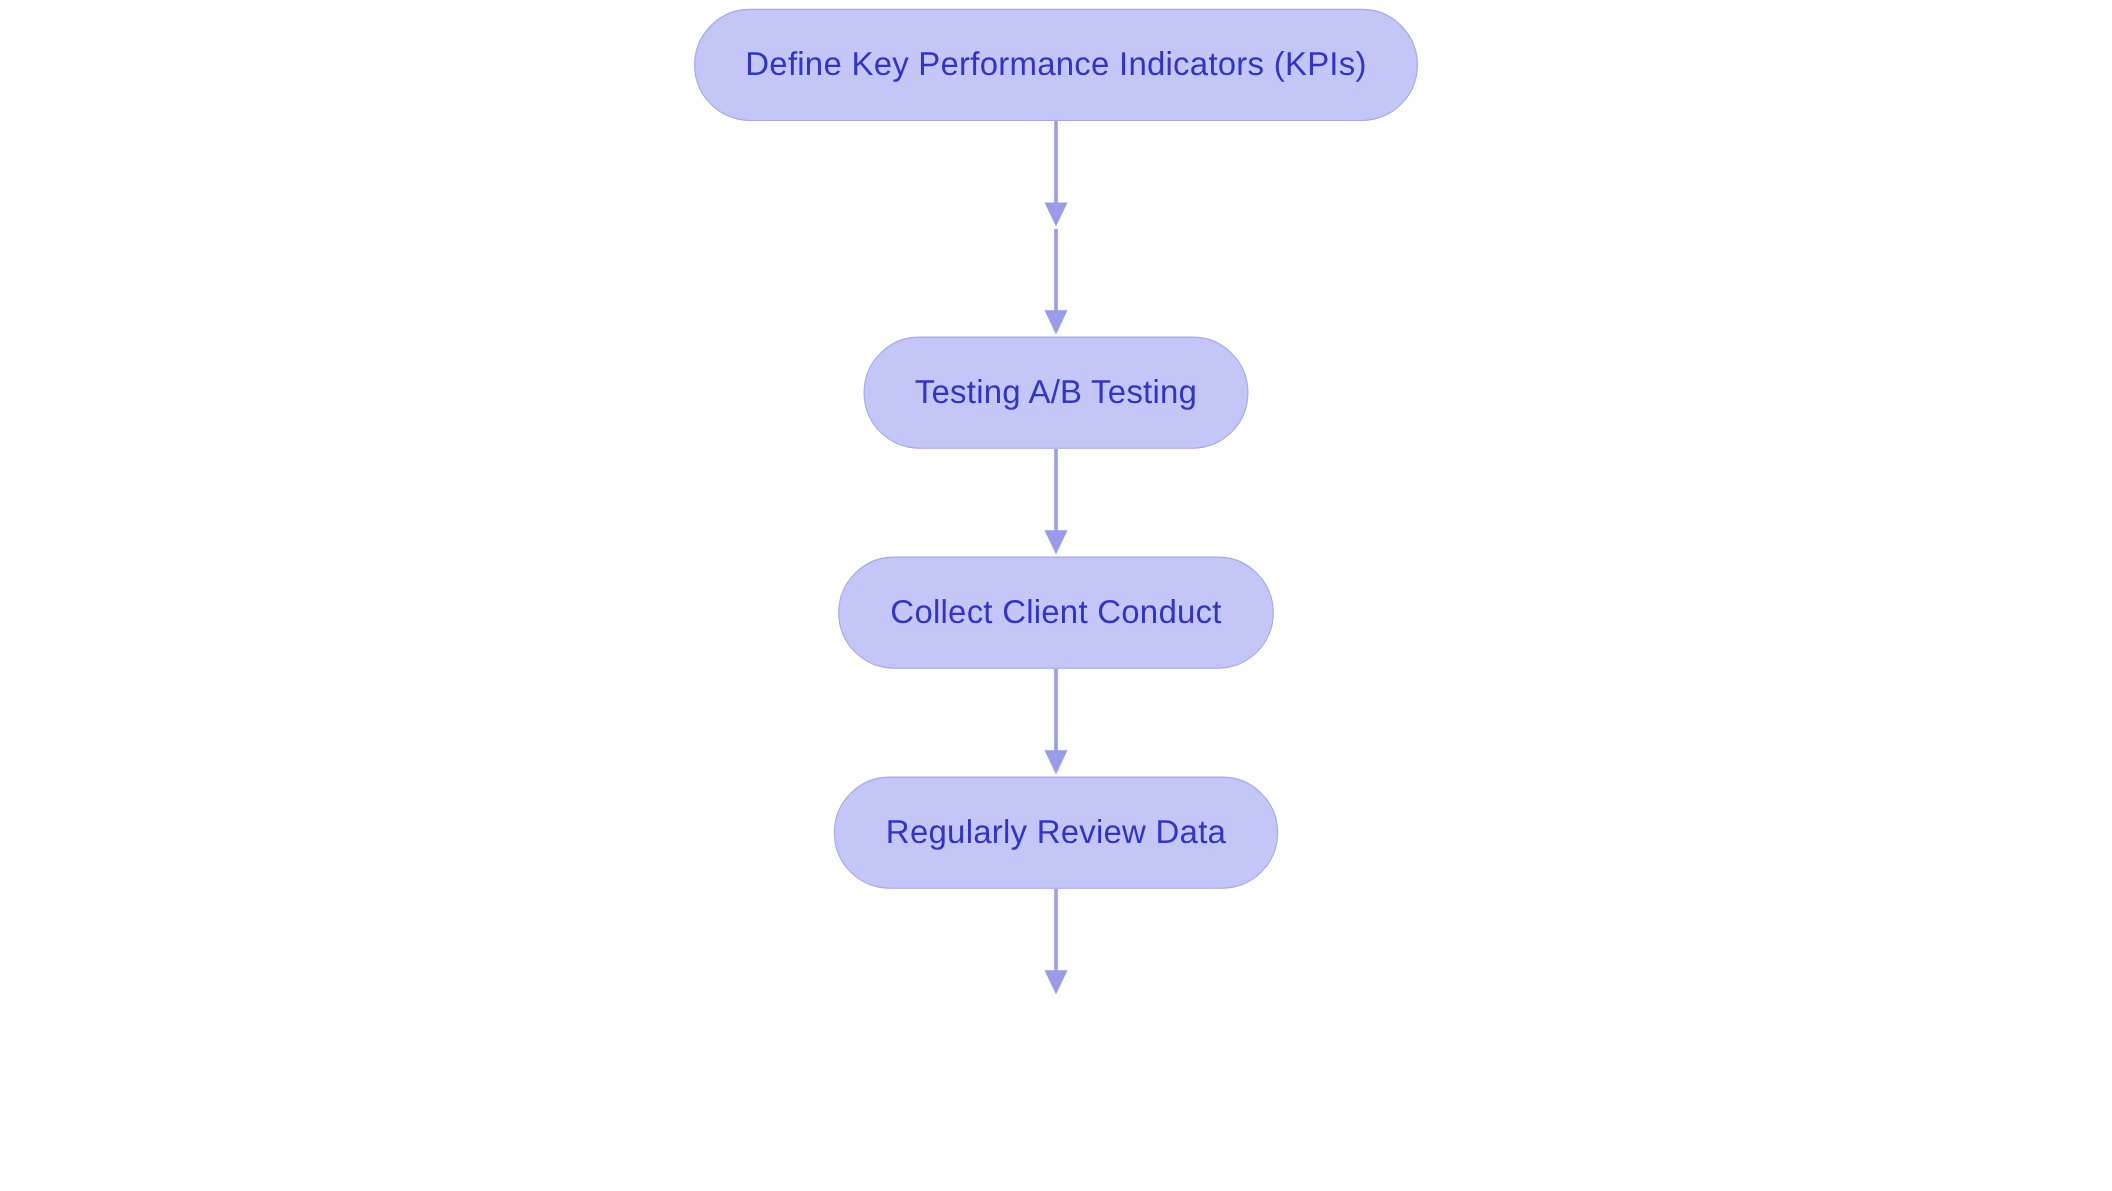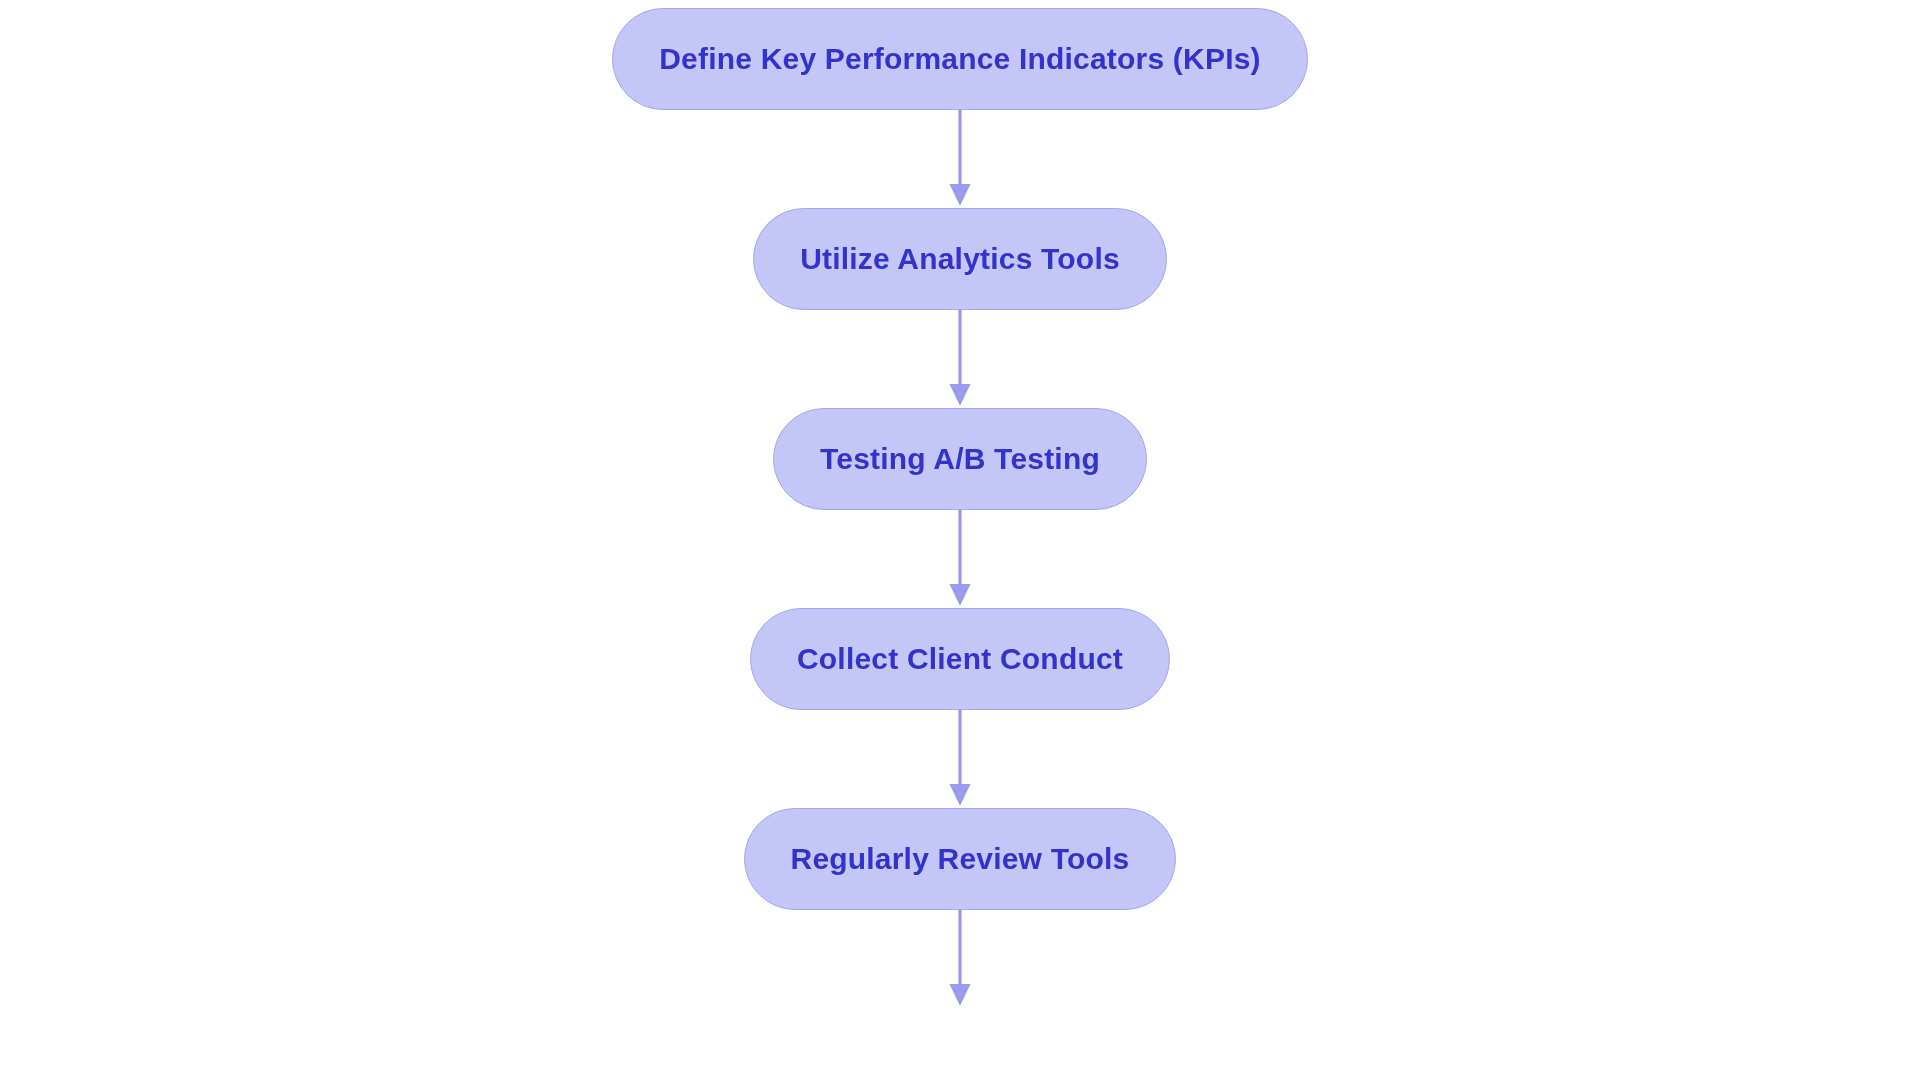--- a/index.html
+++ b/index.html
@@ -48,21 +48,21 @@
     position: relative;
     z-index: 2;
   }
 
   .flow-node-label {
     color: #3232cc;
     font-size: 30px;
     line-height: 1;
     letter-spacing: 0.2px;
     white-space: nowrap;
-    font-weight: 700;
+    font-weight: 400;
   }
 
   .flow-connector {
     width: 30px;
     height: 98px;
     position: relative;
     z-index: 1;
     display: block;
   }
 
@@ -83,23 +83,20 @@
       <span class="flow-node-label">Define Key Performance Indicators (KPIs)</span>
     </div>
 
     <div class="flow-connector">
       <svg viewBox="0 0 30 98" xmlns="http://www.w3.org/2000/svg" aria-hidden="true">
         <line x1="15" y1="0" x2="15" y2="78" stroke="#9a9cea" stroke-width="3.2"></line>
         <polygon points="15,96 4.5,74 25.5,74" fill="#9a9cea"></polygon>
       </svg>
     </div>
 
-    <div class="flow-node">
-      <span class="flow-node-label">Utilize Analytics Tools</span>
-    </div>
 
     <div class="flow-connector">
       <svg viewBox="0 0 30 98" xmlns="http://www.w3.org/2000/svg" aria-hidden="true">
         <line x1="15" y1="0" x2="15" y2="78" stroke="#9a9cea" stroke-width="3.2"></line>
         <polygon points="15,96 4.5,74 25.5,74" fill="#9a9cea"></polygon>
       </svg>
     </div>
 
     <div class="flow-node">
       <span class="flow-node-label">Testing A/B Testing</span>
@@ -117,21 +114,21 @@
     </div>
 
     <div class="flow-connector">
       <svg viewBox="0 0 30 98" xmlns="http://www.w3.org/2000/svg" aria-hidden="true">
         <line x1="15" y1="0" x2="15" y2="78" stroke="#9a9cea" stroke-width="3.2"></line>
         <polygon points="15,96 4.5,74 25.5,74" fill="#9a9cea"></polygon>
       </svg>
     </div>
 
     <div class="flow-node">
-      <span class="flow-node-label">Regularly Review Tools</span>
+      <span class="flow-node-label">Regularly Review Data</span>
     </div>
 
     <div class="flow-connector">
       <svg viewBox="0 0 30 98" xmlns="http://www.w3.org/2000/svg" aria-hidden="true">
         <line x1="15" y1="0" x2="15" y2="78" stroke="#9a9cea" stroke-width="3.2"></line>
         <polygon points="15,96 4.5,74 25.5,74" fill="#9a9cea"></polygon>
       </svg>
     </div>
 
 

